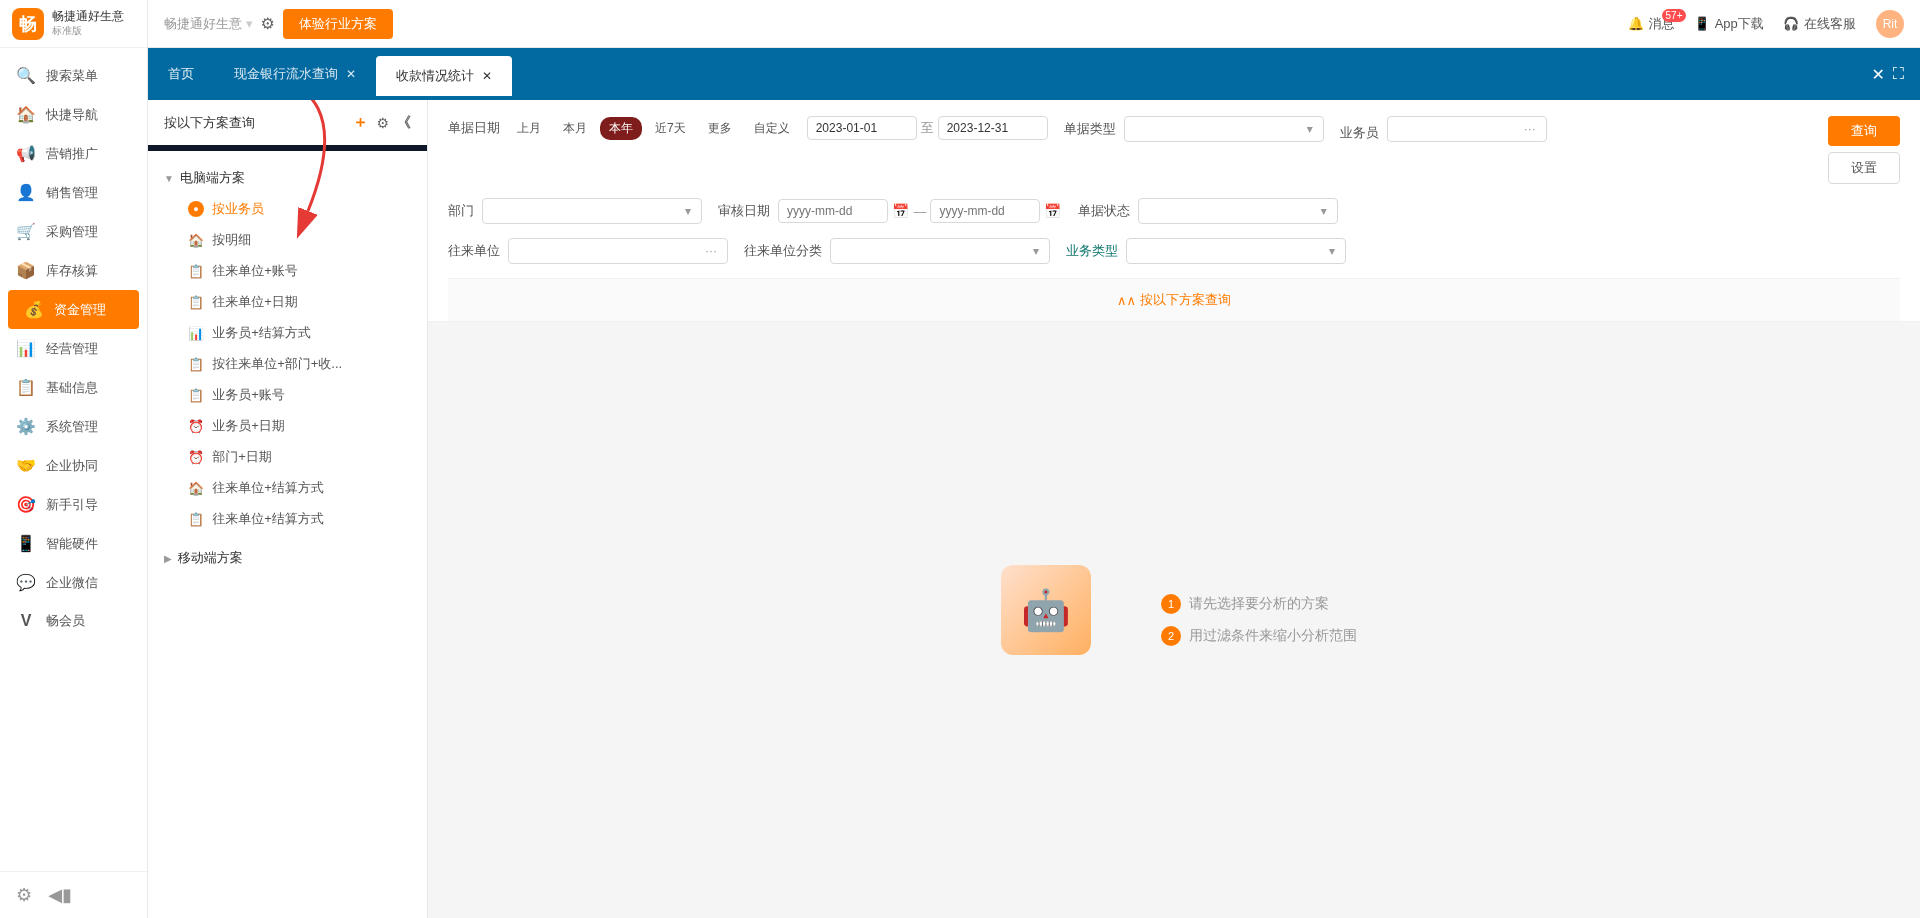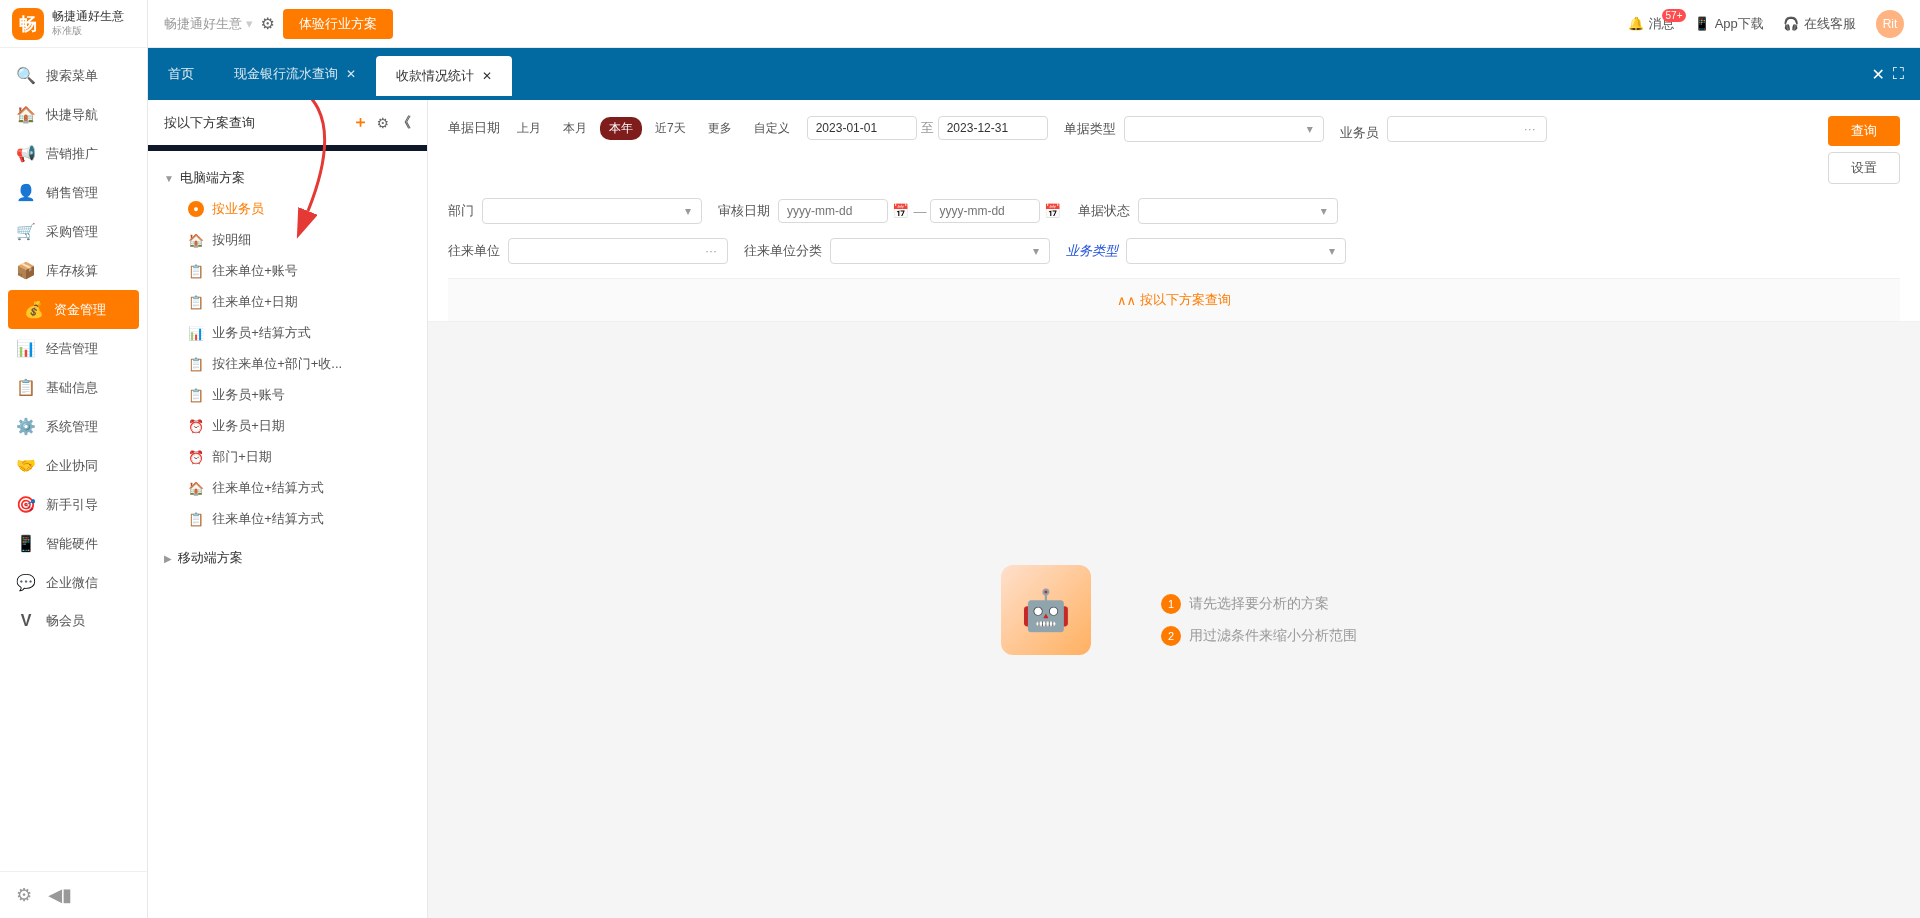--- a/index.html
+++ b/index.html
@@ -470,21 +470,21 @@
 
             <div style="display:flex;align-items:center;gap:8px;">
               <span style="color:#555;font-size:13px;white-space:nowrap;">往来单位分类</span>
               <div style="min-width:220px;border:1px solid #d9d9d9;border-radius:4px;padding:5px 10px;display:flex;align-items:center;justify-content:space-between;cursor:pointer;background:#fff;">
                 <span style="color:#ccc;font-size:13px;"> </span>
                 <span style="color:#999;font-size:12px;">▾</span>
               </div>
             </div>
 
             <div style="display:flex;align-items:center;gap:8px;">
-              <span style="color:#1d4ed8;font-size:13px;white-space:nowrap;font-style:italic;">业务类型</span>
+              <span style="color:#0f766e;font-size:13px;white-space:nowrap;">业务类型</span>
               <div style="min-width:220px;border:1px solid #d9d9d9;border-radius:4px;padding:5px 10px;display:flex;align-items:center;justify-content:space-between;cursor:pointer;background:#fff;">
                 <span style="color:#ccc;font-size:13px;"> </span>
                 <span style="color:#999;font-size:12px;">▾</span>
               </div>
             </div>
           </div>
 
           <div class="collapse-bar">
             <span style="margin-right:4px;">∧∧</span>
             <span>按以下方案查询</span>

